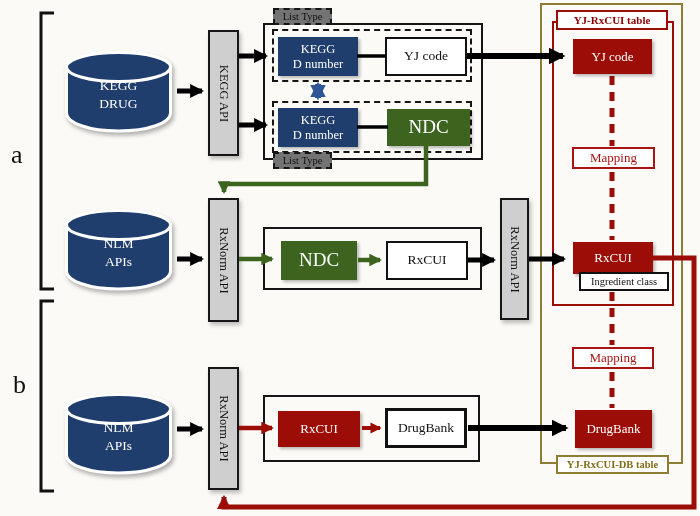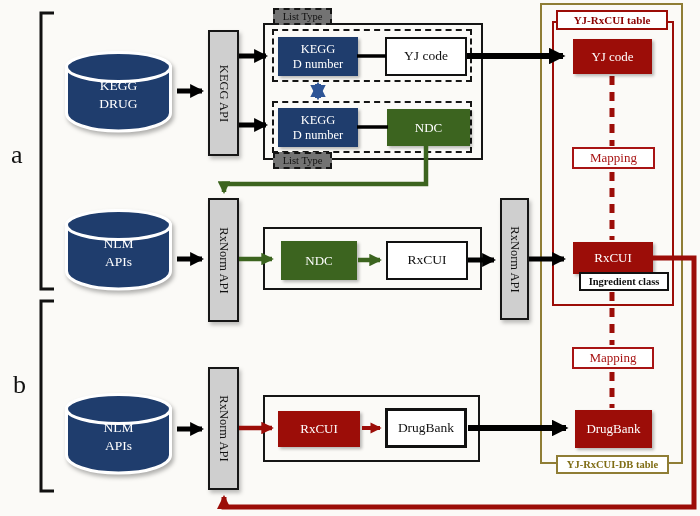--- a/index.html
+++ b/index.html
@@ -13,21 +13,21 @@
   .rect { position:absolute; box-sizing:border-box; background:transparent; }
   .group-rect   { border:2.5px solid #151515; z-index:2; }
   .dashed-rect  { border:2px dashed #151515; z-index:2; }
   .olive-rect   { border:2px solid #8F7D35; z-index:2; }
   .redline-rect { border:2px solid #9C0D08; z-index:2; }
 
   .node { position:absolute; box-sizing:border-box; display:flex; align-items:center;
           justify-content:center; text-align:center; z-index:3; line-height:1.2; }
   .navy-box  { background:#1F3D6D; color:#fff; font-size:12.5px;
                box-shadow:2px 2px 3px rgba(0,0,0,.28); }
-  .green-box { background:#3C641F; color:#fff; font-size:13px;
+  .green-box { background:#3C641F; color:#fff; font-size:19px;
                box-shadow:2px 2px 3px rgba(0,0,0,.28); }
   .red-box   { background:#9C0D08; color:#fff; font-size:13px;
                box-shadow:2px 2px 3px rgba(0,0,0,.28); }
   .white-box { background:#fff; color:#111; border:2.5px solid #111; font-size:13.5px; }
   .mapping-box { background:#fff; color:#A81414; border:2px solid #A81414; font-size:13px; z-index:4; }
   .api-box   { background:#CFCFCF; border:2px solid #161616; z-index:3;
                display:flex; align-items:center; justify-content:center;
                box-shadow:2px 3px 4px rgba(0,0,0,.25); position:absolute; box-sizing:border-box; }
   .api-box span { transform:rotate(90deg); white-space:nowrap; font-size:12.5px; color:#111; }
 
@@ -144,21 +144,21 @@
   <div class="node white-box" style="left:385px; top:408px; width:82px; height:40px; border-width:3px;">DrugBank</div>
 
   <div class="rect olive-rect" style="left:540px; top:3px; width:143px; height:461px;"></div>
   <div class="rect redline-rect" style="left:552px; top:21px; width:122px; height:285px;"></div>
   <div class="panel-label red" style="left:556px; top:10px; width:112px; height:20px;">YJ-RxCUI table</div>
   <div class="panel-label olive" style="left:556px; top:455px; width:113px; height:19px;">YJ-RxCUI-DB table</div>
 
   <div class="node red-box" style="left:573px; top:39px; width:79px; height:35px;">YJ code</div>
   <div class="node mapping-box" style="left:572px; top:147px; width:83px; height:22px;">Mapping</div>
   <div class="node red-box" style="left:573px; top:242px; width:80px; height:32px;">RxCUI</div>
-  <div class="ingredient" style="left:579px; top:272px; width:90px; height:19px;font-weight:bold;">Ingredient class</div>
+  <div class="ingredient" style="left:579px; top:272px; width:90px; height:19px;">Ingredient class</div>
   <div class="node mapping-box" style="left:572px; top:347px; width:82px; height:22px;">Mapping</div>
   <div class="node red-box" style="left:575px; top:410px; width:77px; height:38px;">DrugBank</div>
 
   <svg id="over-layer" class="layer" width="700" height="516">
     <defs>
       <marker id="head-black" viewBox="0 0 10 10" refX="8.5" refY="5" markerWidth="2.8" markerHeight="2.8" orient="auto-start-reverse">
           <path d="M0,0 L10,5 L0,10 Z" fill="#000"></path>
         </marker>
       <marker id="head-red" viewBox="0 0 10 10" refX="8.5" refY="5" markerWidth="2.8" markerHeight="2.8" orient="auto-start-reverse">
           <path d="M0,0 L10,5 L0,10 Z" fill="#9C0D08"></path>

